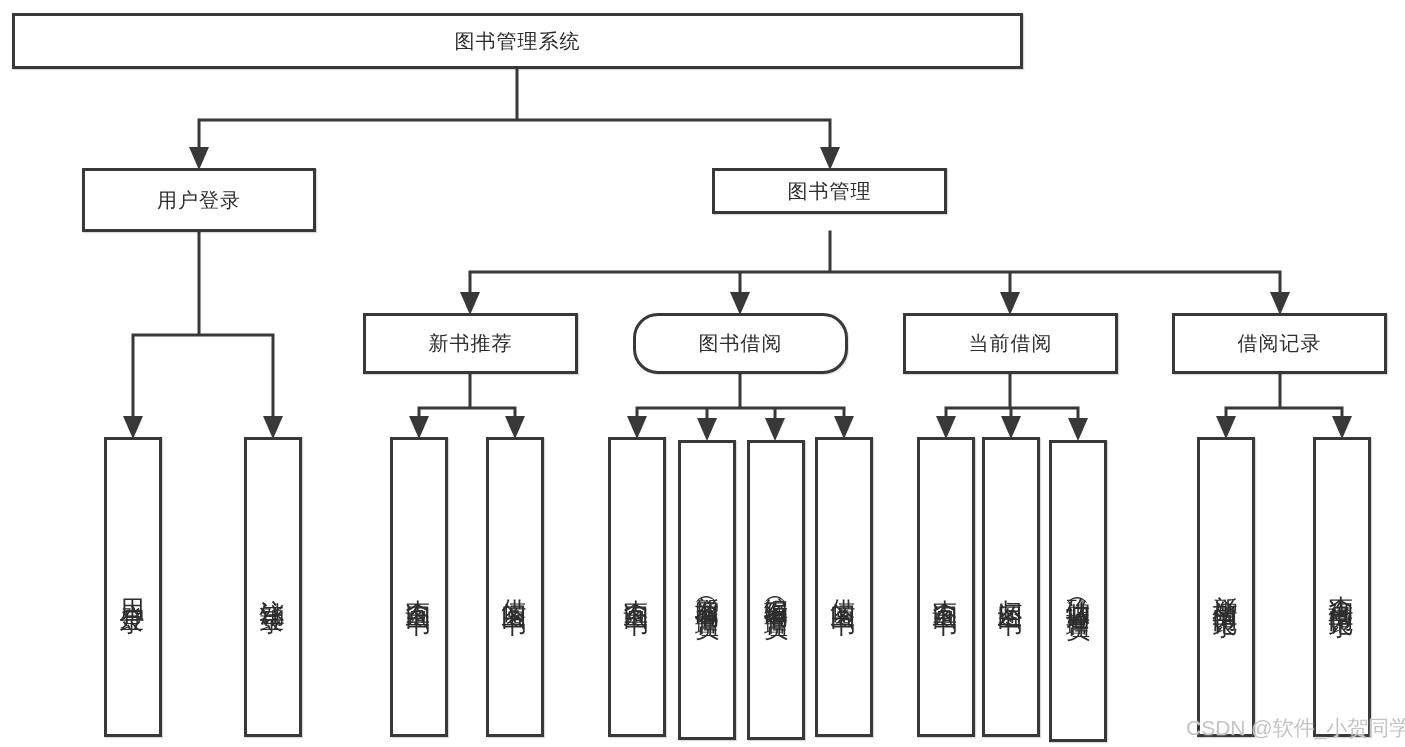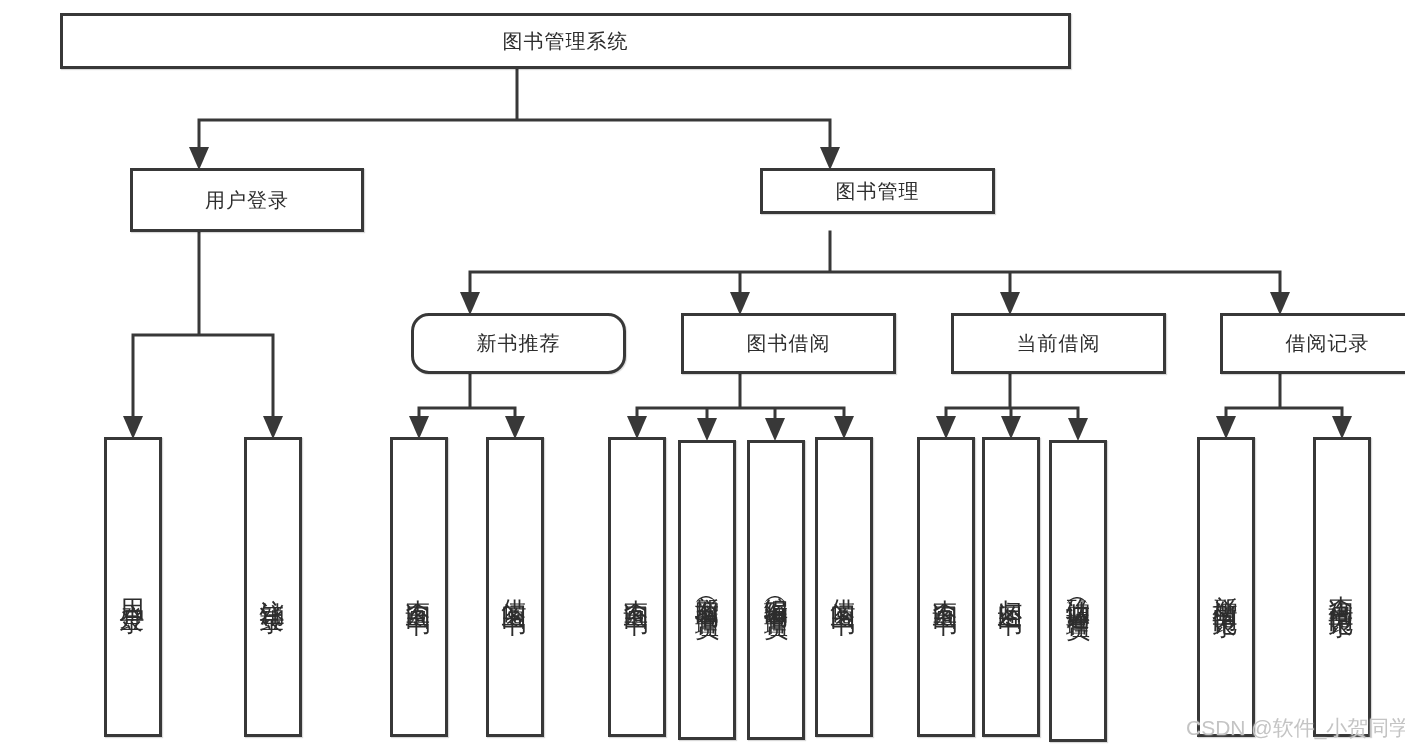--- a/index.html
+++ b/index.html
@@ -22,21 +22,20 @@
     box-sizing: border-box;
     border: 3px solid #383838;
     background: #ffffff;
     display: flex;
     align-items: center;
     justify-content: center;
     font-size: 20px;
     letter-spacing: 1px;
     box-shadow: 1px 1px 1px rgba(0,0,0,0.15);
     z-index: 2;
-    margin-left: 48px;
   }
   .leaf {
     position: absolute;
     box-sizing: border-box;
     width: 58px;
     height: 300px;
     border: 3px solid #383838;
     background: #ffffff;
     display: flex;
     align-items: center;
@@ -116,24 +115,24 @@
     <span>图书管理系统</span>
   </div>
 
   <div class="box" style="left:82px; top:168px; width:234px; height:64px;">
     <span>用户登录</span>
   </div>
   <div class="box" style="left:712px; top:168px; width:235px; height:46px;">
     <span>图书管理</span>
   </div>
 
-  <div class="box" style="left:363px; top:313px; width:215px; height:61px;border-radius:18px;">
+  <div class="box" style="left:363px; top:313px; width:215px; height:61px;">
     <span>新书推荐</span>
   </div>
-  <div class="box" style="left:633px; top:313px; width:215px; height:61px;">
+  <div class="box" style="left:633px; top:313px; width:215px; height:61px;border-radius:25px;">
     <span>图书借阅</span>
   </div>
   <div class="box" style="left:903px; top:313px; width:215px; height:61px;">
     <span>当前借阅</span>
   </div>
   <div class="box" style="left:1172px; top:313px; width:215px; height:61px;">
     <span>借阅记录</span>
   </div>
 
   <div class="leaf" style="left:104px; top:437px;">用户登录</div>

